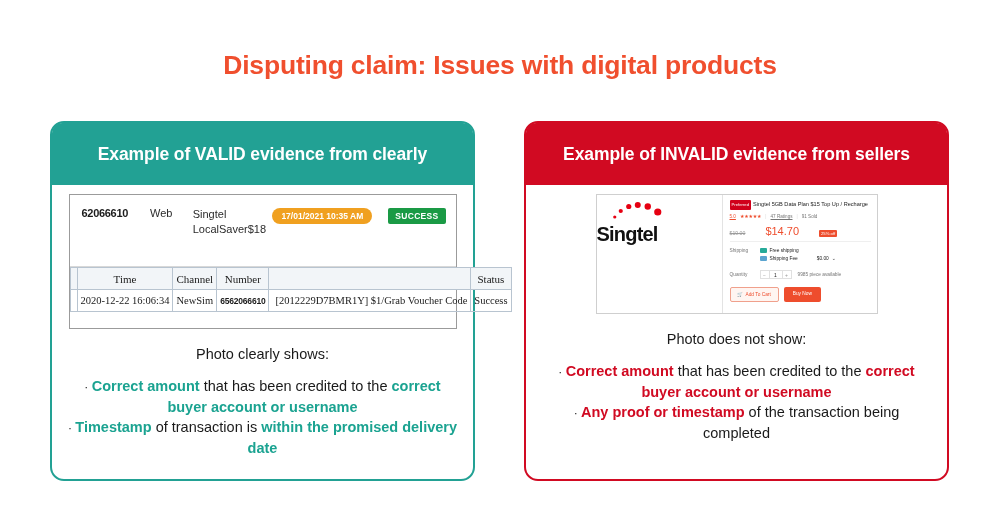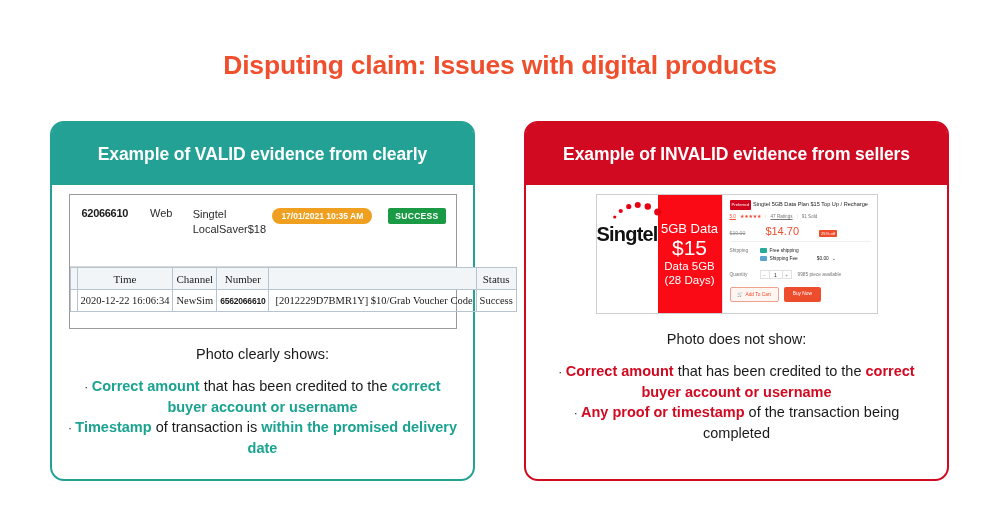--- a/index.html
+++ b/index.html
@@ -176,21 +176,21 @@
               <th class="col-desc"></th>
               <th class="col-status">Status</th>
             </tr>
           </thead>
           <tbody>
             <tr>
               <td class="col-blank"></td>
               <td class="col-time">2020-12-22 16:06:34</td>
               <td class="col-chan">NewSim</td>
               <td class="col-num num-cell">6562066610</td>
-              <td class="col-desc desc-cell">[2012229D7BMR1Y] $10/Grab Voucher Code</td>
+              <td class="col-desc desc-cell">[2012229D7BMR1Y] $1/Grab Voucher Code</td>
               <td class="col-status">Success</td>
             </tr>
           </tbody>
         </table>
       </div>
 
       <div class="caption">Photo clearly shows:</div>
       <div class="bullets">
           <p><span class="bullet-dot">· </span><span class="hl-teal">Correct amount </span><span>that has been credited to the </span><span class="hl-teal">correct buyer account or username</span></p>
           <p><span class="bullet-dot">· </span><span class="hl-teal">Timestamp </span><span>of transaction is </span><span class="hl-teal">within the promised delivery date</span></p>
@@ -209,25 +209,20 @@
             <div class="singtel-logo-box">
               <svg class="dot-arc" viewBox="0 0 58 20">
                 <circle cx="4" cy="16" r="1.6" fill="#E60012"></circle>
                 <circle cx="10" cy="10" r="2.1" fill="#E60012"></circle>
                 <circle cx="18" cy="5.5" r="2.6" fill="#E60012"></circle>
                 <circle cx="27" cy="4" r="3.0" fill="#E60012"></circle>
                 <circle cx="37" cy="5.5" r="3.2" fill="#E60012"></circle>
                 <circle cx="47" cy="11" r="3.6" fill="#E60012"></circle>
               </svg>
               <span class="singtel-word">Singtel</span>
-            </div>
-            <div class="promo-box">
-              <div class="promo-l1">5GB Data</div>
-              <div class="promo-l2">$15</div>
-              <div class="promo-l3">Data 5GB (28 Days)</div>
             </div>
           </div>
 
           <div class="listing-right">
             <div class="lst-title">
               <span class="badge-preferred">Preferred</span><span>Singtel 5GB Data Plan $15 Top Up / Recharge</span>
             </div>
 
             <div class="lst-rating">
               <span class="rating-num">5.0</span>

